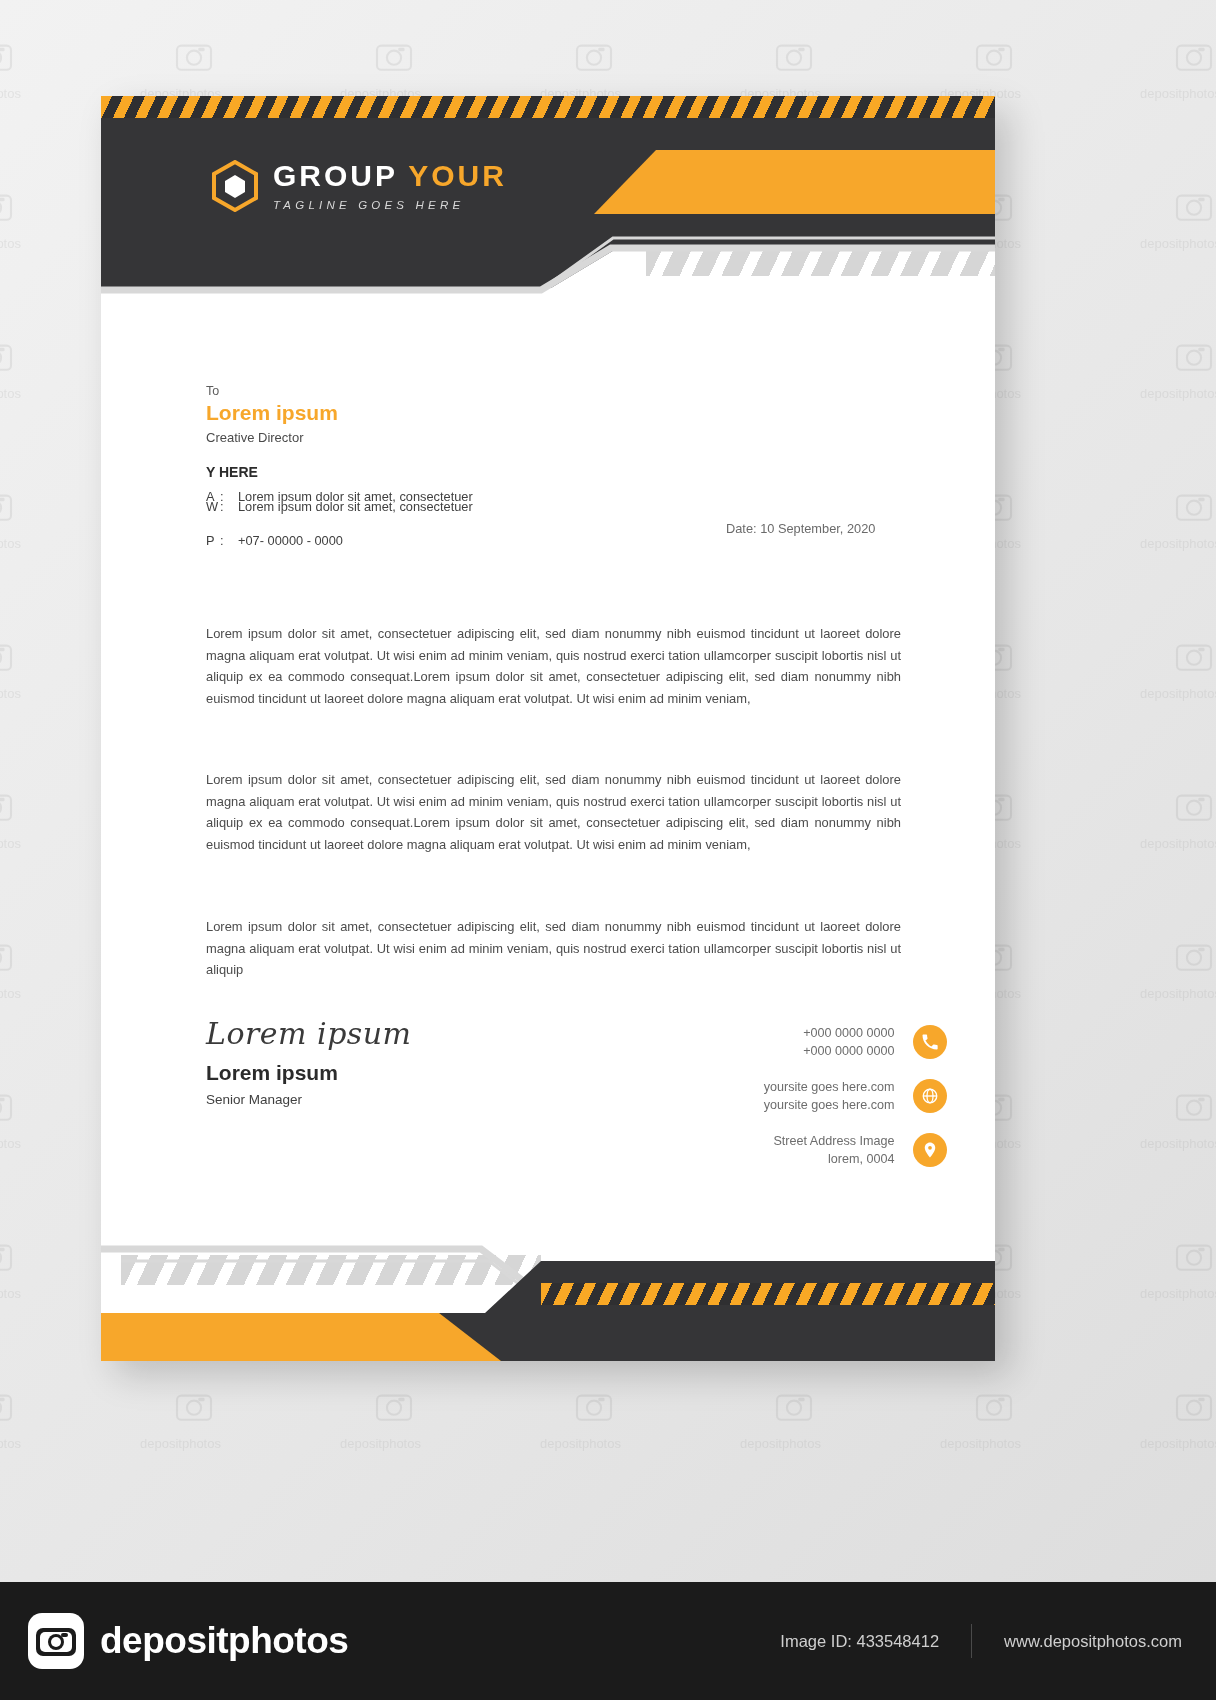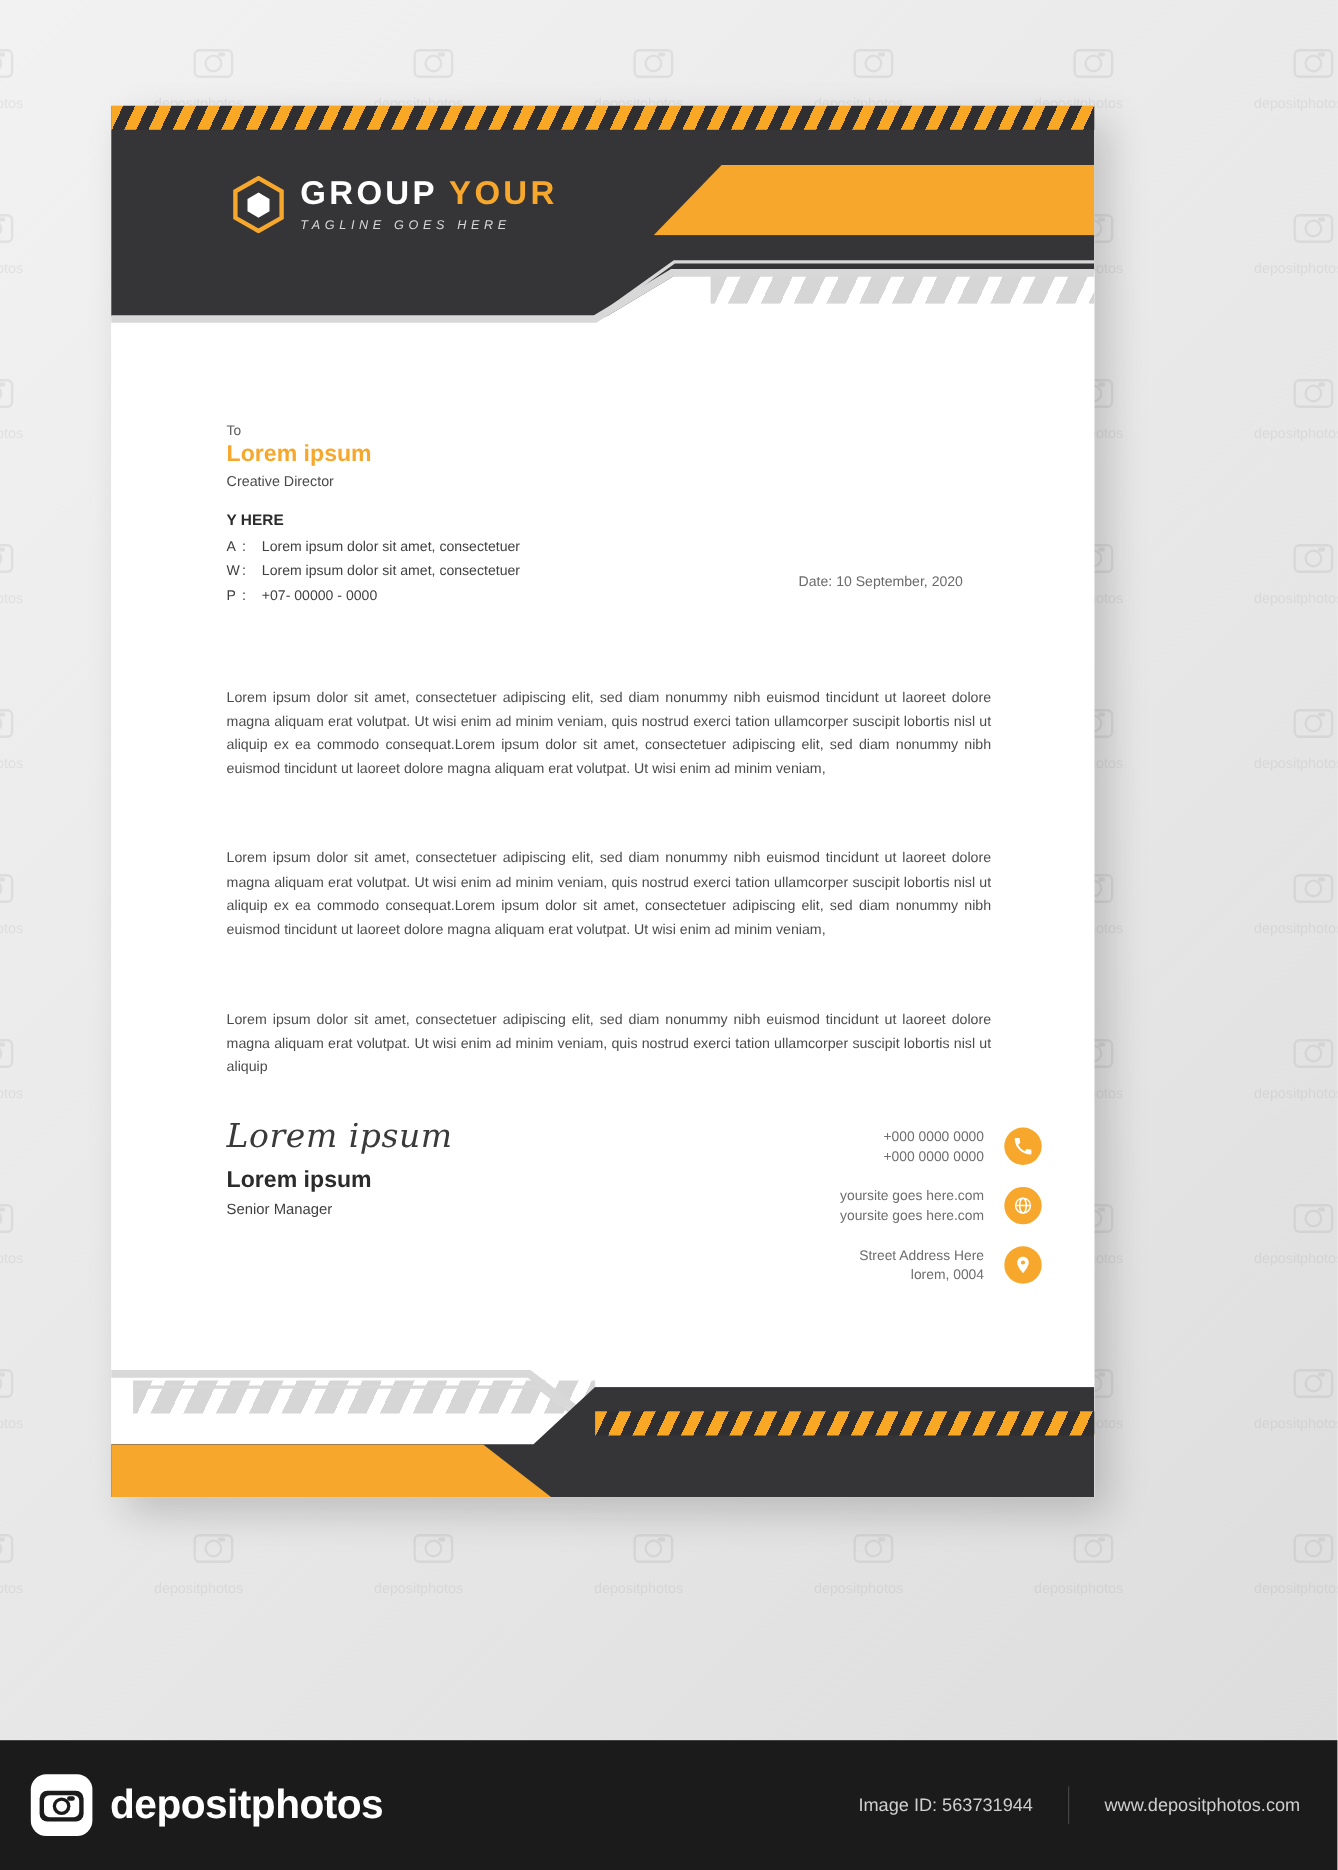--- a/index.html
+++ b/index.html
@@ -118,21 +118,21 @@
 
   .to-label { position: absolute; left: 105px; top: 288px; font-size: 12.5px; color: #5c5c5c; }
   .to-name  { position: absolute; left: 105px; top: 305px; font-size: 21px; font-weight: bold; color: #f7a72b; }
   .to-role  { position: absolute; left: 105px; top: 334px; font-size: 13px; color: #4a4a4a; }
 
   .grp-name { position: absolute; left: 105px; top: 368px; font-size: 14px; font-weight: bold; color: #2b2b2b; }
   .grp-line { position: absolute; left: 105px; font-size: 12.8px; color: #3f3f3f; white-space: nowrap; }
   .grp-line .k { display: inline-block; width: 14px; color: #3f3f3f; }
   .grp-line .c { display: inline-block; width: 18px; }
   .l1 { top: 393px; }
-  .l2 { top: 415px; }
+  .l2 { top: 403px; }
   .l3 { top: 437px; }
 
   .date-line { position: absolute; left: 625px; top: 425px; font-size: 12.8px; color: #6a6a6a; }
 
   .para {
     position: absolute; left: 105px; width: 695px;
     font-size: 12.9px; line-height: 21.5px; color: #4c4c4c;
     text-align: justify;
   }
   .p1 { top: 527px; }
@@ -699,21 +699,21 @@
           <svg width="18" height="18" viewBox="0 0 24 24" fill="none" stroke="#ffffff" stroke-width="1.8">
             <circle cx="12" cy="12" r="9"></circle>
             <ellipse cx="12" cy="12" rx="4" ry="9"></ellipse>
             <line x1="3" y1="12" x2="21" y2="12"></line>
           </svg>
         </span>
       </div>
 
       <div class="contact c3">
         <span class="txt">
-          <span>Street Address Here</span><br>
+          <span>Street Address Image</span><br>
           <span>lorem, 0004</span>
         </span>
         <span class="cbadge">
           <svg width="18" height="18" viewBox="0 0 24 24" fill="#ffffff">
             <path d="M12 2C8.1 2 5 5.1 5 9c0 5.2 7 13 7 13s7-7.8 7-13c0-3.9-3.1-7-7-7zm0 9.5A2.5 2.5 0 1 1 12 6.5a2.5 2.5 0 0 1 0 5z"></path>
           </svg>
         </span>
       </div>
 
     </div>
@@ -736,19 +736,19 @@
           <rect x="8" y="15" width="40" height="28" rx="7" fill="#1b1b1b"></rect>
           <rect x="12" y="19" width="32" height="20" rx="5" fill="#ffffff"></rect>
           <circle cx="28" cy="29" r="8" fill="#1b1b1b"></circle>
           <circle cx="28" cy="29" r="5" fill="#ffffff"></circle>
           <rect x="33" y="20" width="7" height="4" rx="2" fill="#1b1b1b"></rect>
         </svg>
       </div>
       <div class="dp-word">depositphotos</div>
     </div>
     <div class="bb-right">
-      <div class="bb-id">Image ID: 563731944</div>
+      <div class="bb-id">Image ID: 433548412</div>
       <div class="bb-div"></div>
       <div class="bb-url">www.depositphotos.com</div>
     </div>
   </div>
 
 </div>
 
 </body></html>

